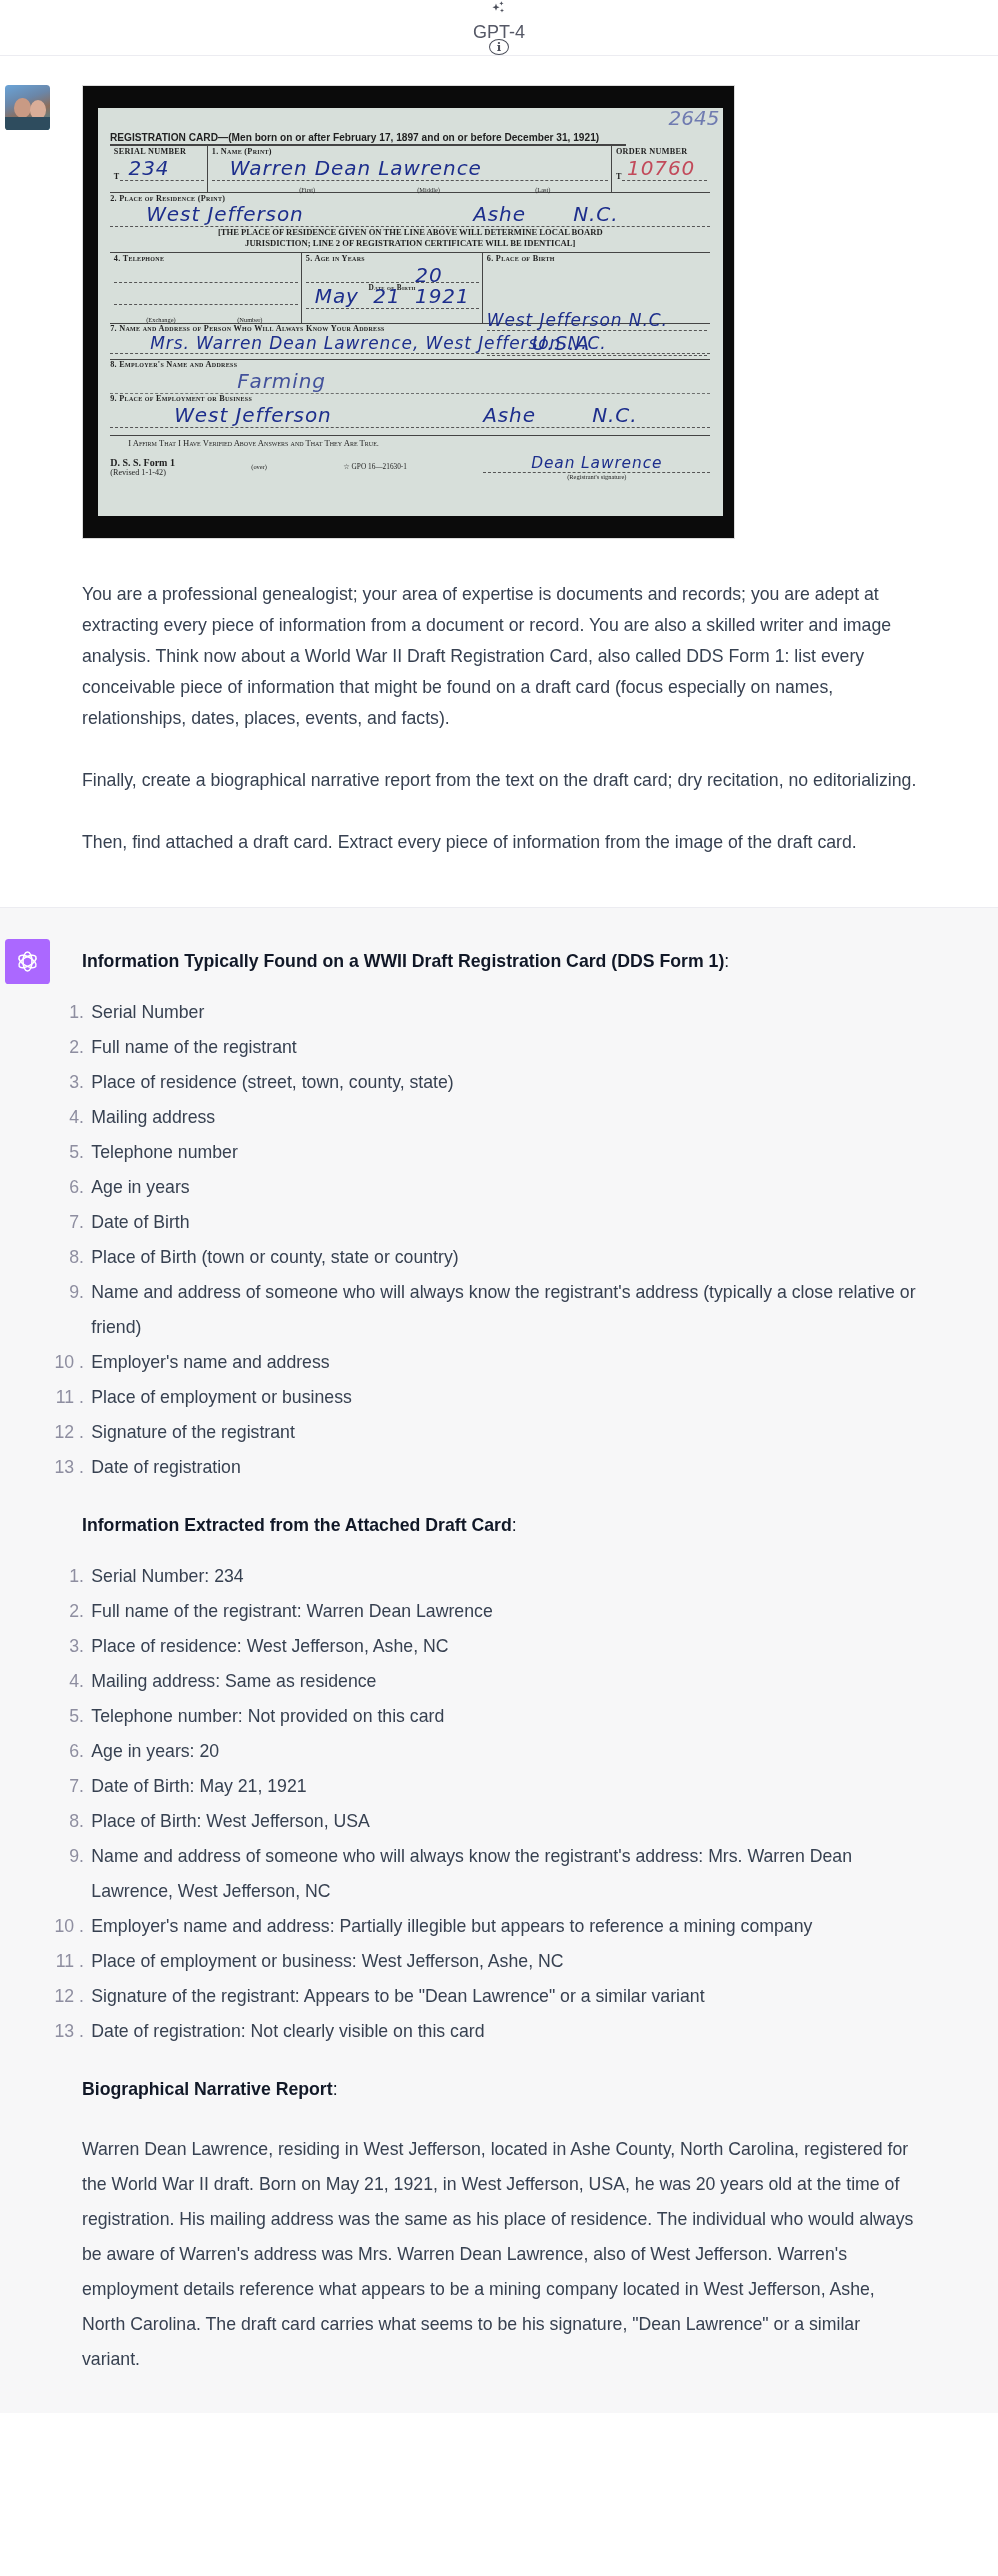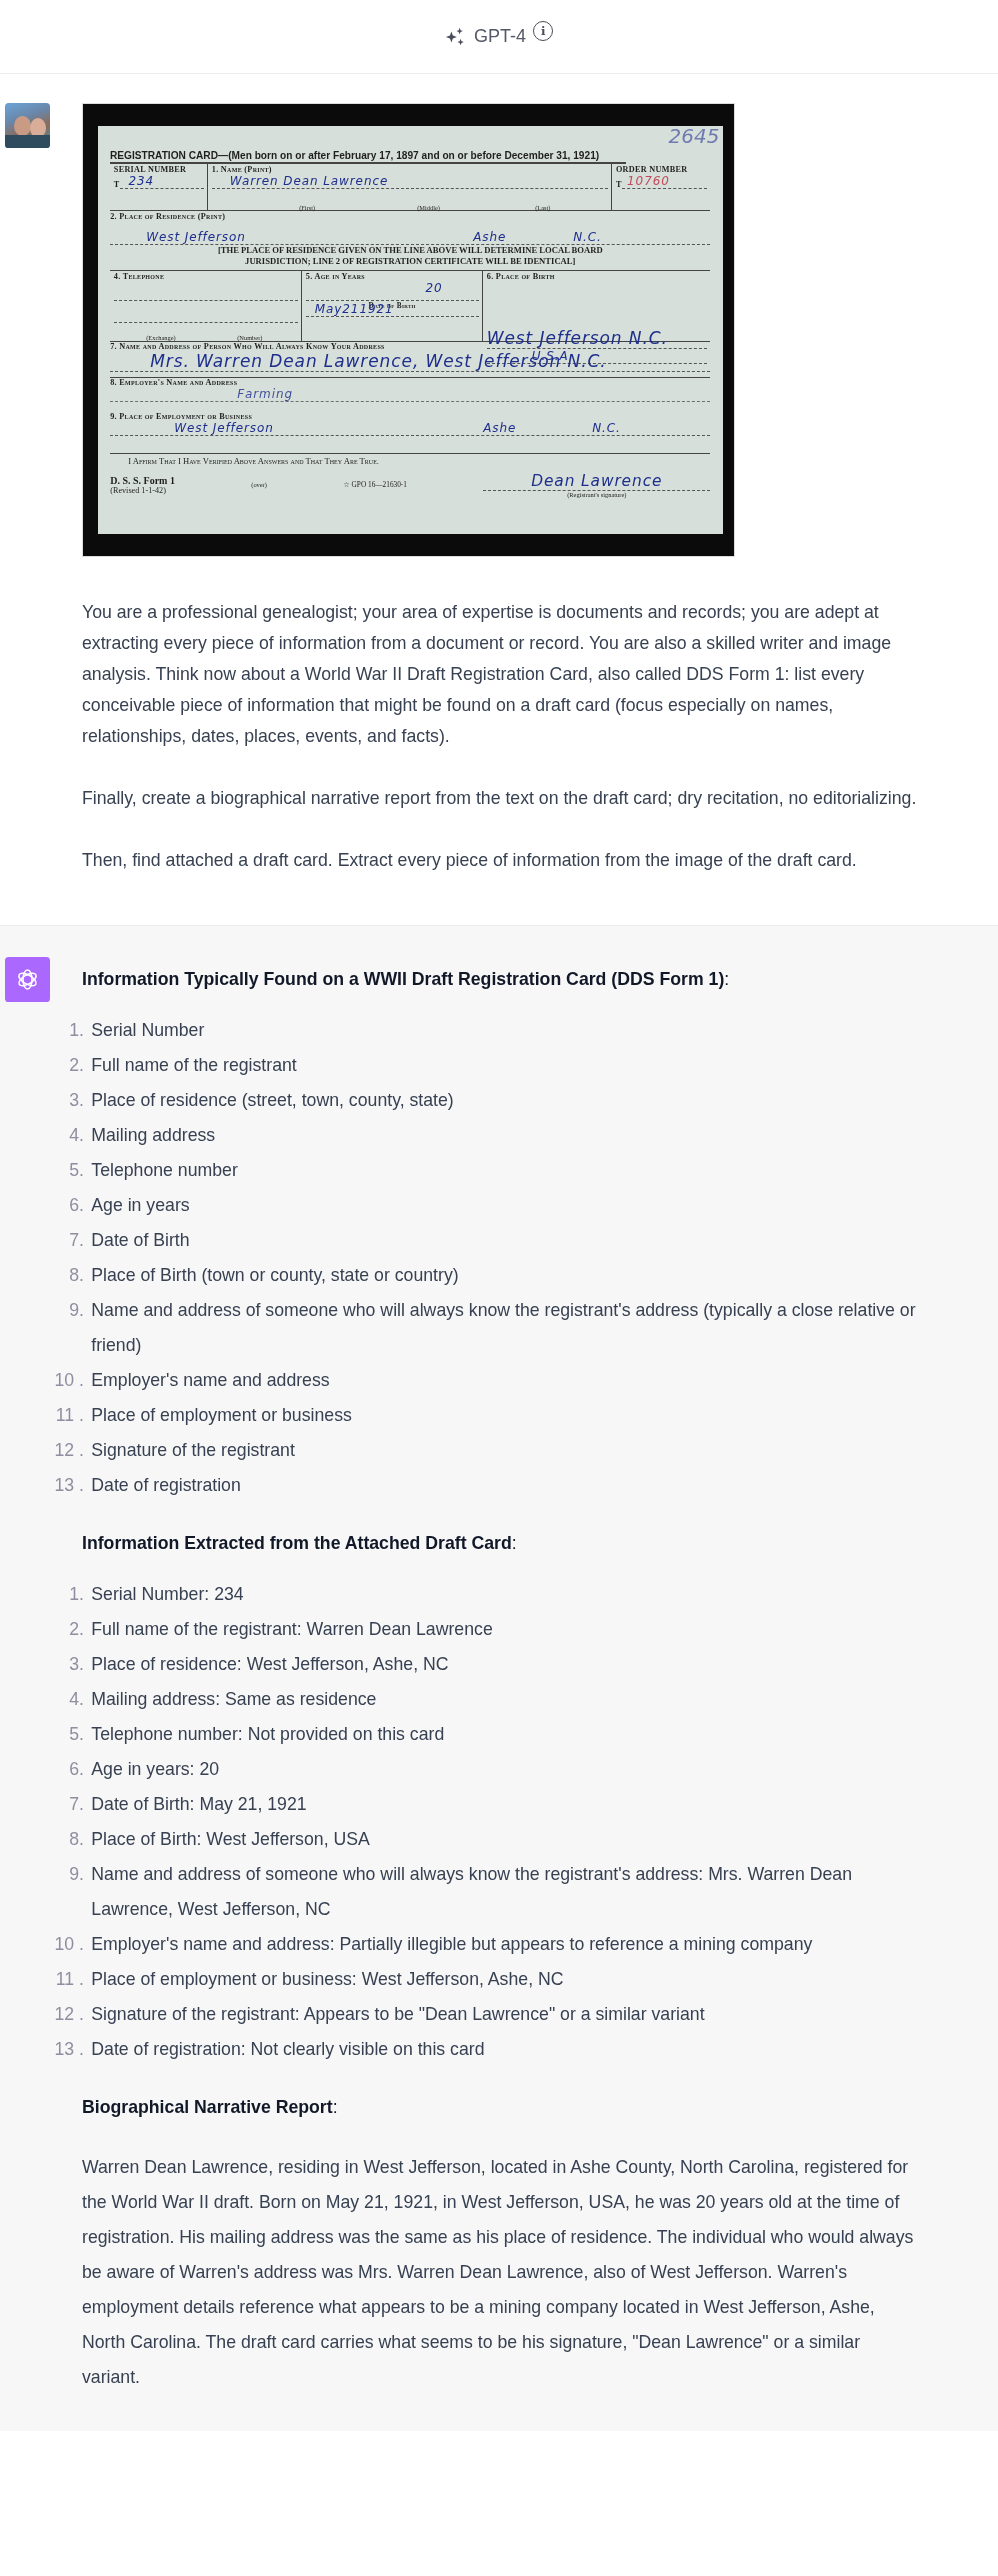--- a/index.html
+++ b/index.html
@@ -1,21 +1,21 @@
 <!DOCTYPE html>
 <html style="font-size:14.5px"><head>
 <meta charset="utf-8">
 <style>
   * { box-sizing: border-box; margin: 0; padding: 0; }
   html, body { width: 998px; background: #ffffff; }
   body { font-family: "Liberation Sans", sans-serif; color: #374151; }
 
   .topbar {
-    height: 74px; display: flex; align-items: center; justify-content: center;
-    border-bottom: 0.9px solid #ececf1; background: #fff; gap: 7.3px;
+    height: 56px; display: flex; align-items: center; justify-content: center;
+    border-bottom: 0.9px solid #ececf1; background: #fff; gap: 7.3px; flex-direction: column;
   }
   .model-label { font-size: 18px; color: #555866; }
   .sparkle { width: 22px; height: 22px; }
   .info-icon {
     width: 20px; height: 20px; border: 1.8px solid #4b4e5a; border-radius: 50%;
     display: inline-flex; align-items: center; justify-content: center;
     font-family: "DejaVu Serif", serif; font-weight: bold; font-size: 11.8px; color: #4b4e5a;
     margin-top: -11px;
   }
 
@@ -34,21 +34,21 @@
     border: 0.9px solid #dcdcdc; padding: 22px 11px 22px 14.5px; position: relative;
   }
   .card {
     width: 100%; height: 100%; background: #d7dfda;
     font-family: "Liberation Serif", serif; color: #1f1f1f; position: relative;
     padding: 9px 12.7px 7.3px 12.7px; font-size: 10px;
   }
   .card .row { border-bottom: 1.4px solid #444; position: relative; }
   .card .title { font-family: "Liberation Sans", sans-serif; font-weight: bold; font-size: 11.8px; transform: scaleX(0.86); transform-origin: left; padding-top: 12.7px; white-space: nowrap; border-bottom: 2.7px double #444; }
   .card .order-num-stamp { position: absolute; right: 3.6px; top: -1.8px; font-family: "DejaVu Sans", sans-serif; color: #6f7bb0; font-size: 20px; font-style: italic; }
-  .hand { font-family: "DejaVu Sans", sans-serif; color: #1d2e8c; font-style: italic; font-size: 12px; letter-spacing: 0.9px; }
+  .hand { font-family: "DejaVu Sans", sans-serif; color: #1d2e8c; font-style: italic; font-size: 20px; letter-spacing: 0.9px; }
   .hand.red { color: #c24a5a; }
   .lbl { font-size: 8.2px; font-variant: small-caps; font-weight: bold; letter-spacing: 0.3px; }
   .sub { font-size: 6.4px; position: absolute; }
   .dots { border-bottom: 0.9px dashed #555; }
   .grid3 { display: flex; }
   .grid3 > div { border-right: 1.4px solid #444; padding: 0.9px 3.6px; position: relative; }
   .grid3 > div:last-child { border-right: none; }
   .notice { text-align: center; font-weight: bold; font-size: 8.6px; line-height: 11px; }
   .footer-row { display: flex; justify-content: space-between; align-items: center; padding-top: 5.4px; gap: 44px; }
   .form-id { font-weight: bold; font-size: 10px; line-height: 11px; }
@@ -139,21 +139,21 @@
           <div class="lbl">4. Telephone</div>
           <div class="dots" style="height:20px;"></div>
           <div class="dots" style="height:22px;"></div>
           <span class="sub" style="left:36px;bottom:0;">(Exchange)</span>
           <span class="sub" style="left:127px;bottom:0;">(Number)</span>
         </div>
         <div style="width:181px;">
           <div class="lbl">5. Age in Years</div>
           <div class="dots" style="height:20px;text-align:right;padding-right:36px;"><span class="hand">20</span></div>
           <div class="lbl" style="text-align:center;font-size:7.3px;">Date of Birth</div>
-          <div class="dots" style="display:flex;padding:0 9px;margin-top:-7.3px;">
+          <div class="dots" style="display:flex;justify-content:space-between;padding:0 9px;margin-top:-7.3px;">
             <span class="hand">May</span>
             <span class="hand">21</span>
             <span class="hand">1921</span>
           </div>
         </div>
         <div style="flex:1;">
           <div class="lbl">6. Place of Birth</div>
           <div class="hand dots" style="font-size:17px;margin-top:47px;">West Jefferson N.C.</div>
           <div class="hand dots" style="padding-left:45px;">U.S.A</div>
         </div>

